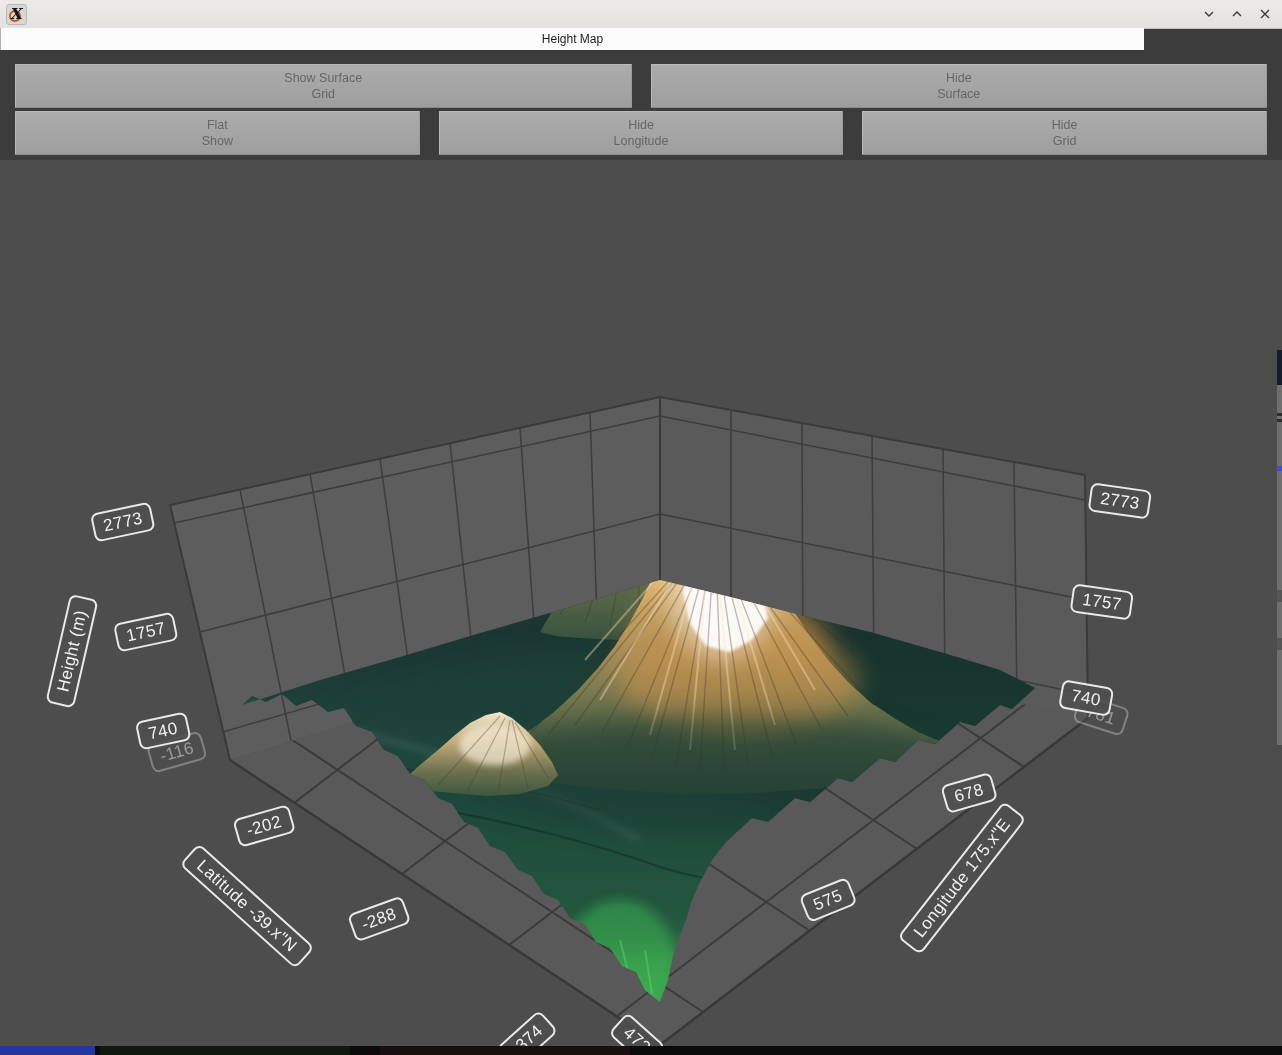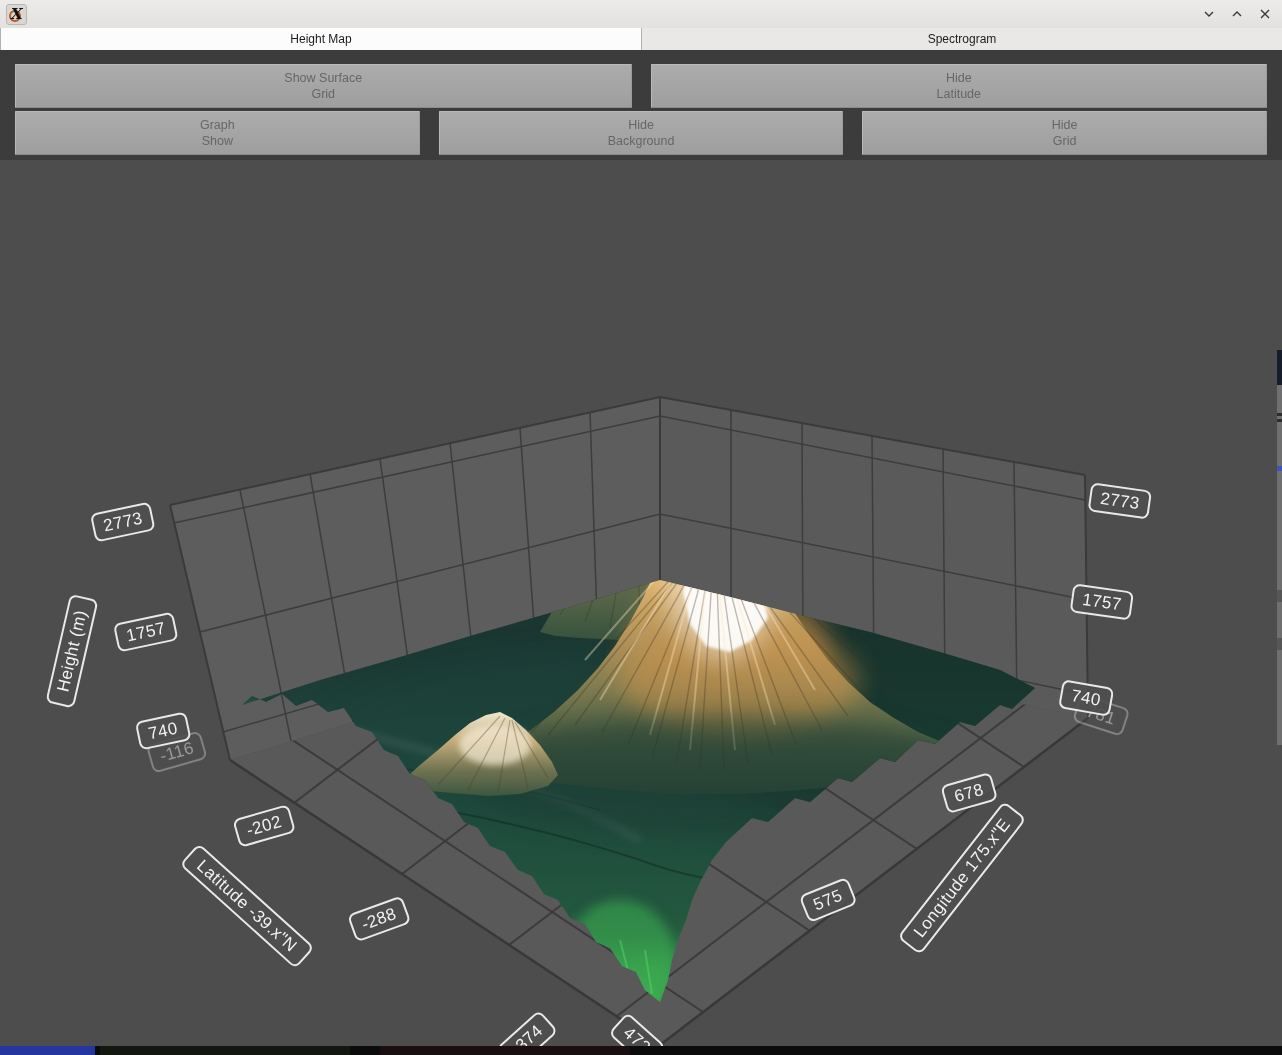--- a/index.html
+++ b/index.html
@@ -32,21 +32,21 @@
     position:absolute;left:0;right:0;text-align:center;
     font-size:13px;color:#1b1b1b;
   }
   .win-controls{
     position:absolute;right:8px;top:0;height:28px;display:flex;gap:10px;align-items:center;
   }
   .win-btn{width:18px;height:18px;display:flex;align-items:center;justify-content:center;cursor:default;}
   .win-btn svg{display:block;}
   
   .tabbar{
-    position:absolute;left:0;top:28px;width:1282px;height:22px;
+    position:absolute;left:0;top:28px;width:1144px;height:22px;
     display:flex;background:#e9e8e7;border-bottom:3px solid #0ea5e9;
   }
   .tab{
     flex:1 1 0;display:flex;align-items:center;justify-content:center;
     font-size:12px;color:#1c1c1c;background:#e9e8e7;
     border-right:1px solid #b3b2b0;box-sizing:border-box;
   }
   .tab:last-child{border-right:none;}
   .tab.active{background:#fcfcfc;border-left:1px solid #b3b2b0;}
   
@@ -108,42 +108,41 @@
     <div class="win-btn">
       <svg width="14" height="14" viewBox="0 0 14 14">
         <path d="M3,3 L11,11 M11,3 L3,11" stroke="#3a3a3a" stroke-width="1.4"></path>
       </svg>
     </div>
   </div>
 </div>
 
 <div class="tabbar">
   <div class="tab active">Height Map</div>
-  <div class="tab">Spectrogram</div>
 </div>
 
 <div class="toolbar">
   <div class="btn-row">
     <div class="tool-btn">
       <span>Show Surface</span>
       <span>Grid</span>
     </div>
     <div class="tool-btn">
       <span>Hide</span>
-      <span>Latitude</span>
+      <span>Surface</span>
     </div>
   </div>
   <div class="btn-row">
     <div class="tool-btn">
-      <span>Graph</span>
+      <span>Flat</span>
       <span>Show</span>
     </div>
     <div class="tool-btn">
       <span>Hide</span>
-      <span>Background</span>
+      <span>Longitude</span>
     </div>
     <div class="tool-btn">
       <span>Hide</span>
       <span>Grid</span>
     </div>
   </div>
 </div>
 
 <div class="plot-area">
   <svg width="1282" height="886" viewBox="0 0 1282 886">

